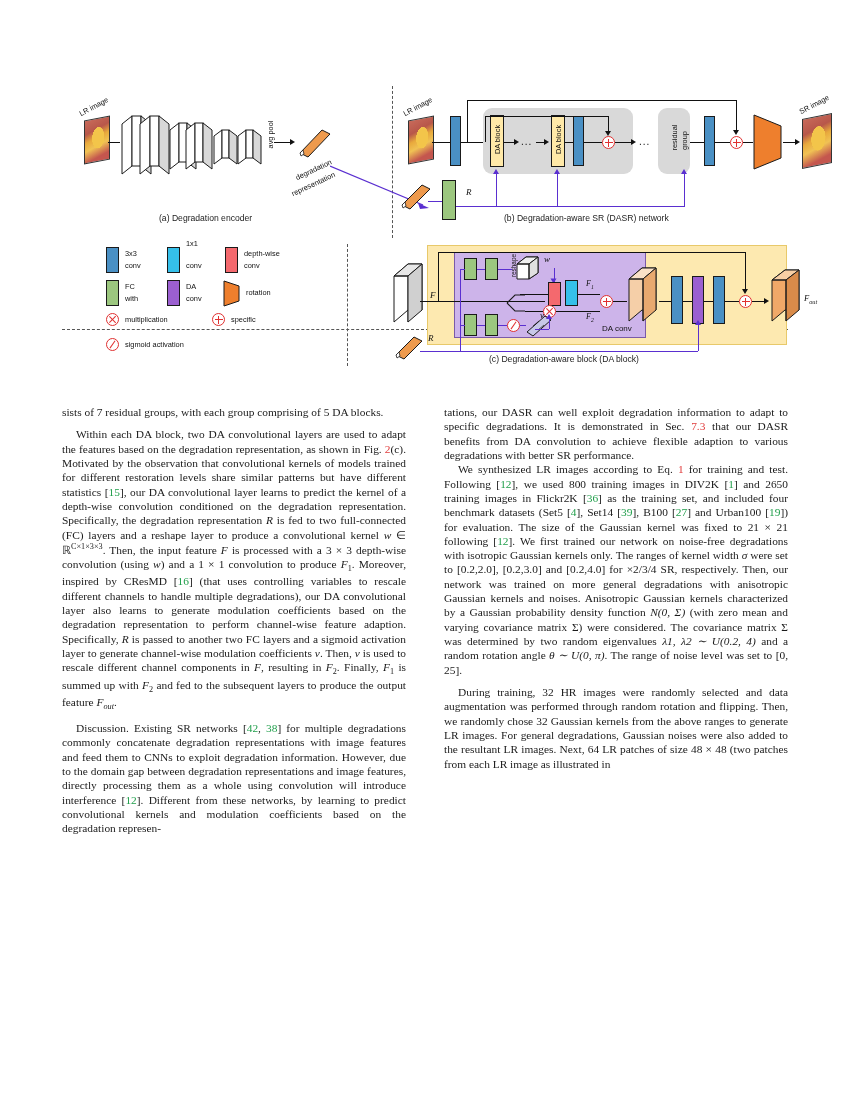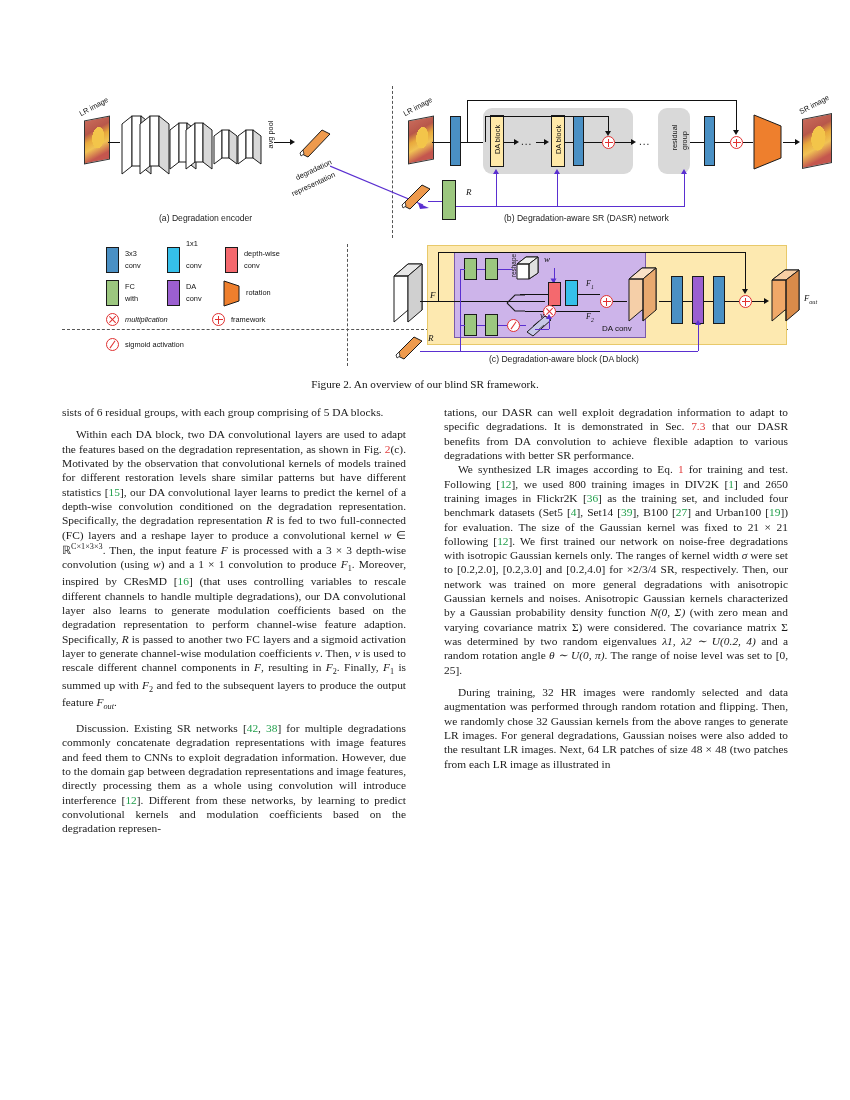--- a/index.html
+++ b/index.html
@@ -266,24 +266,24 @@
       <div class="blk cda" style="left:105px;top:194px;width:13px;height:26px;"></div>
       <div class="lbl" style="left:124px;top:196px;">DA</div>
       <div class="lbl" style="left:124px;top:208px;">conv</div>
 
       <svg style="position:absolute;left:161px;top:194px;" width="18" height="27" viewBox="0 0 18 27">
         <polygon points="1,1 16,6 16,21 1,26" fill="#ee7f2d" stroke="#1a1a1a" stroke-width="1"></polygon>
       </svg>
       <div class="lbl" style="left:184px;top:202px;">rotation</div>
 
       <div class="opsym op-mul" style="left:44px;top:227px;"></div>
-      <div class="lbl" style="left:63px;top:229px;font-style:italic;">multiplication</div>
+      <div class="lbl" style="left:63px;top:229px;">multiplication</div>
 
       <div class="opsym op-sum" style="left:150px;top:227px;"></div>
-      <div class="lbl" style="left:169px;top:229px;">framework</div>
+      <div class="lbl" style="left:169px;top:229px;">specific</div>
 
       <div class="opsym op-sig" style="left:44px;top:252px;"></div>
       <div class="lbl" style="left:63px;top:254px;">sigmoid activation</div>
     </div>
 
     <div>
       <div class="blk cyelbg" style="left:365px;top:159px;width:360px;height:100px;"></div>
       <div class="blk cpurplebg" style="left:392px;top:166px;width:192px;height:86px;"></div>
       <div class="lbl" style="left:540px;top:238px;font-size:8px;">DA conv</div>
 
@@ -404,26 +404,25 @@
 
       <div class="line pline hline" style="left:358px;top:265px;width:278px;"></div>
       <div class="line pline vline" style="left:398px;top:239px;height:26px;"></div>
       <div class="line pline vline" style="left:636px;top:238px;height:27px;"></div>
       <div class="arrow ar-u-p" style="left:633px;top:234px;"></div>
 
       <div class="panel-cap" style="left:427px;top:268px;">(c) Degradation-aware block (DA block)</div>
     </div>
   </div>
 
-  <div class="figcap">Figure 2. An overview of our blind SR framework.</div>
 
   <div class="cols">
 
     <div class="col left">
-      <p class="noind">sists of 6 residual groups, with each group comprising of 5 DA blocks.</p>
+      <p class="noind">sists of 7 residual groups, with each group comprising of 5 DA blocks.</p>
       <div class="gap"></div>
       <p><span>Within each DA block, two DA convolutional layers are used to adapt the features based on the degradation representation, as shown in Fig. </span><span class="cr">2</span><span>(c). Motivated by the observation that convolutional kernels of models trained for different restoration levels share similar patterns but have different statistics [</span><span class="cg">15</span><span>], our DA convolutional layer learns to predict the kernel of a depth-wise convolution conditioned on the degradation representation. Specifically, the degradation representation </span><span class="it">R</span><span> is fed to two full-connected (FC) layers and a reshape layer to produce a convolutional kernel </span><span class="it">w</span><span> ∈ </span><span>ℝ</span><sup>C×1×3×3</sup><span>. Then, the input feature </span><span class="it">F</span><span> is processed with a 3 × 3 depth-wise convolution (using </span><span class="it">w</span><span>) and a 1 × 1 convolution to produce </span><span class="it">F</span><sub>1</sub><span>. Moreover, inspired by CResMD [</span><span class="cg">16</span><span>] (that uses controlling variables to rescale different channels to handle multiple degradations), our DA convolutional layer also learns to generate modulation coefficients based on the degradation representation to perform channel-wise feature adaption. Specifically, </span><span class="it">R</span><span> is passed to another two FC layers and a sigmoid activation layer to generate channel-wise modulation coefficients </span><span class="it">v</span><span>. Then, </span><span class="it">v</span><span> is used to rescale different channel components in </span><span class="it">F</span><span>, resulting in </span><span class="it">F</span><sub>2</sub><span>. Finally, </span><span class="it">F</span><sub>1</sub><span> is summed up with </span><span class="it">F</span><sub>2</sub><span> and fed to the subsequent layers to produce the output feature </span><span class="it">F</span><sub class="it">out</sub><span>.</span></p>
       <div class="gap"></div>
       <p><span class="bd">Discussion.</span><span> Existing SR networks [</span><span class="cg">42</span><span>, </span><span class="cg">38</span><span>] for multiple degradations commonly concatenate degradation representations with image features and feed them to CNNs to exploit degradation information. However, due to the domain gap between degradation representations and image features, directly processing them as a whole using convolution will introduce interference [</span><span class="cg">12</span><span>]. Different from these networks, by learning to predict convolutional kernels and modulation coefficients based on the degradation represen-</span></p>
     </div>
 
     <div class="col right">
       <p class="noind"><span>tations, our DASR can well exploit degradation information to adapt to specific degradations. It is demonstrated in Sec. </span><span class="cr">7.3</span><span> that our DASR benefits from DA convolution to achieve flexible adaption to various degradations with better SR performance.</span></p>
 
 

